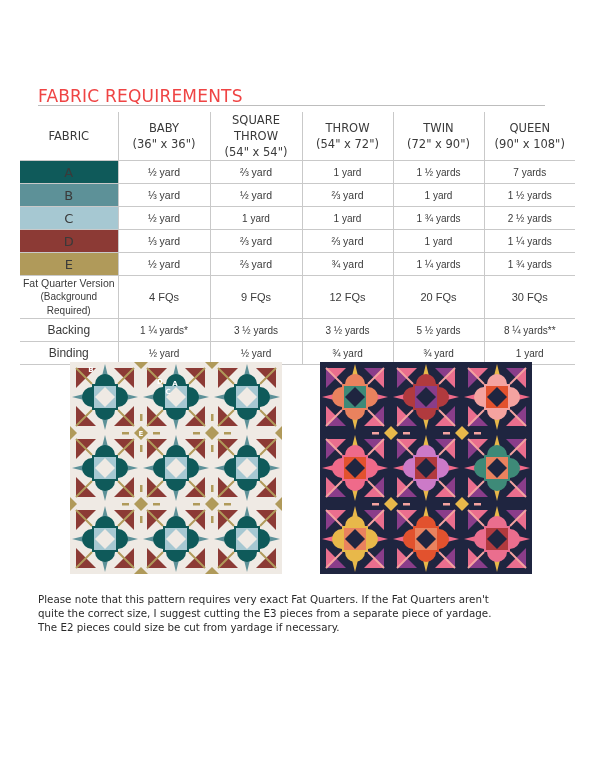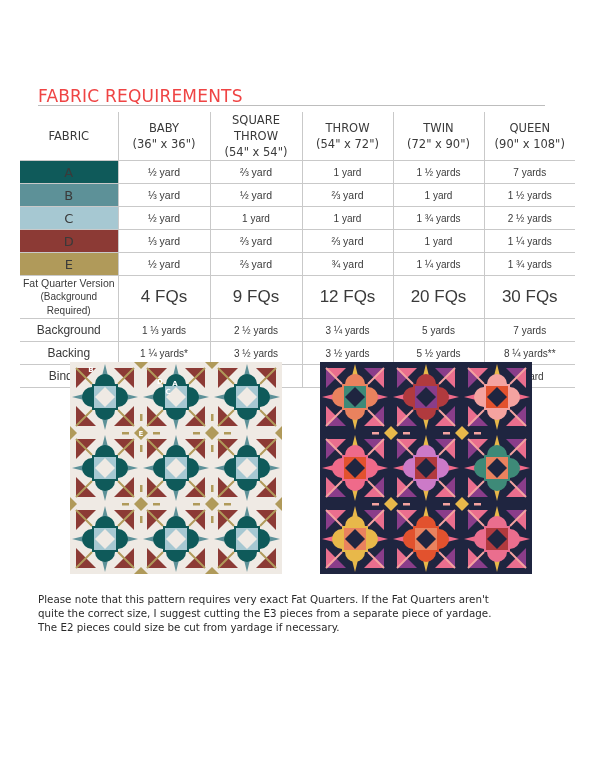--- a/index.html
+++ b/index.html
@@ -19,21 +19,21 @@
 
   th.col-head { font-size:11.5px; line-height:16px; height:38px; font-family:"DejaVu Sans", sans-serif; color:#3a3a3a; }
   td.cell { font-size:10px; height:22px; }
   td.cell.small { font-size:10.5px; }
 
   td.swatch { color:#fff; font-weight:bold; font-size:13px; font-family:"DejaVu Sans", sans-serif;
               border-top:1px solid #fff; border-bottom:1px solid #fff; }
 
   td.fq-label { font-size:10.5px; line-height:14px; height:34px;margin-left:12px; }
   td.fq-label .sub { display:block; font-size:10px; }
-  td.fq { height:34px; font-size:17px;margin-left:36px; }
+  td.fq { height:34px; font-size:11px;margin-left:36px; }
   td.label { font-size:12px; }
 
   .quilt { position:absolute; top:362px; width:212px; height:212px; overflow:hidden; }
   .quilt.left { left:70px; background:#efeae4; }
   .quilt.right { left:320px; background:#1f2540; }
   .quilt svg { display:block; }
 
   .note { position:absolute; left:38px; top:592px; width:470px; font-size:10.3px; line-height:14.2px;
           color:#2a2a2a; font-family:"DejaVu Sans", sans-serif; }
   .note b { font-weight:normal; }
@@ -107,28 +107,20 @@
   <tr>
     <td class="fq-label"><span>Fat Quarter Version</span><span class="sub">(Background Required)</span></td>
     <td class="fq">4 FQs</td>
     <td class="fq">9 FQs</td>
     <td class="fq">12 FQs</td>
     <td class="fq">20 FQs</td>
     <td class="fq">30 FQs</td>
   </tr>
 
   <tr>
-    <td class="cell label">Background</td>
-    <td class="cell">1 ⅓ yards</td>
-    <td class="cell">2 ½ yards</td>
-    <td class="cell">3 ¼ yards</td>
-    <td class="cell">5 yards</td>
-    <td class="cell">7 yards</td>
-  </tr>
-  <tr>
     <td class="cell label">Backing</td>
     <td class="cell">1 ¼ yards*</td>
     <td class="cell">3 ½ yards</td>
     <td class="cell">3 ½ yards</td>
     <td class="cell">5 ½ yards</td>
     <td class="cell">8 ¼ yards**</td>
   </tr>
   <tr>
     <td class="cell label">Binding</td>
     <td class="cell">½ yard</td>

